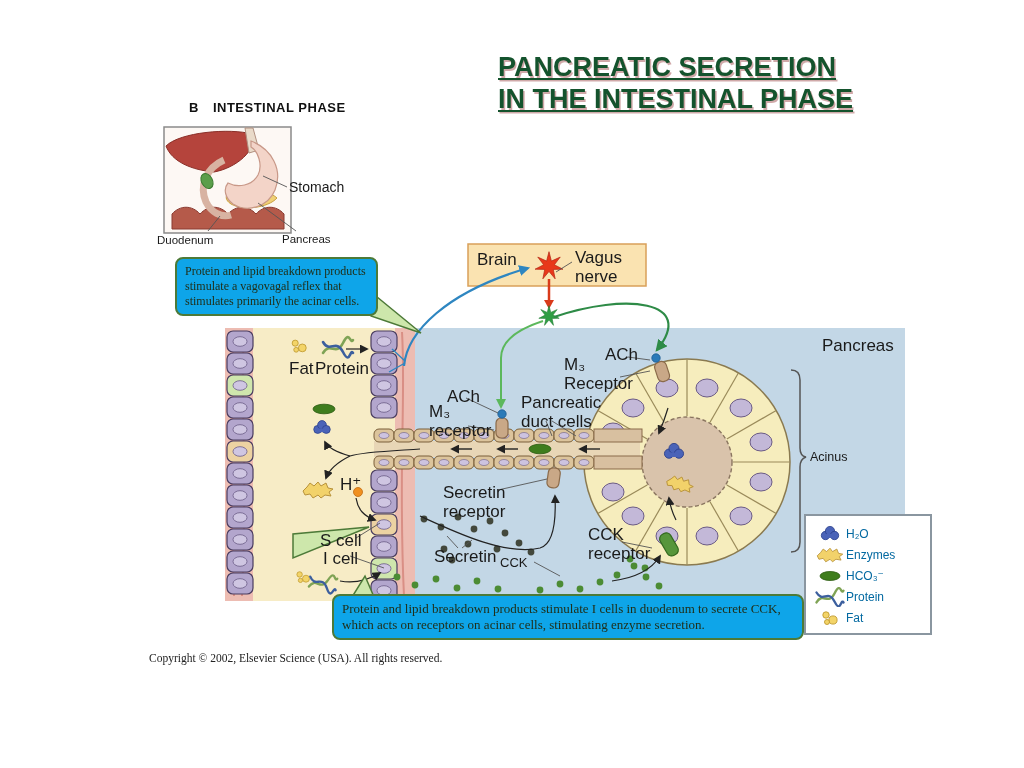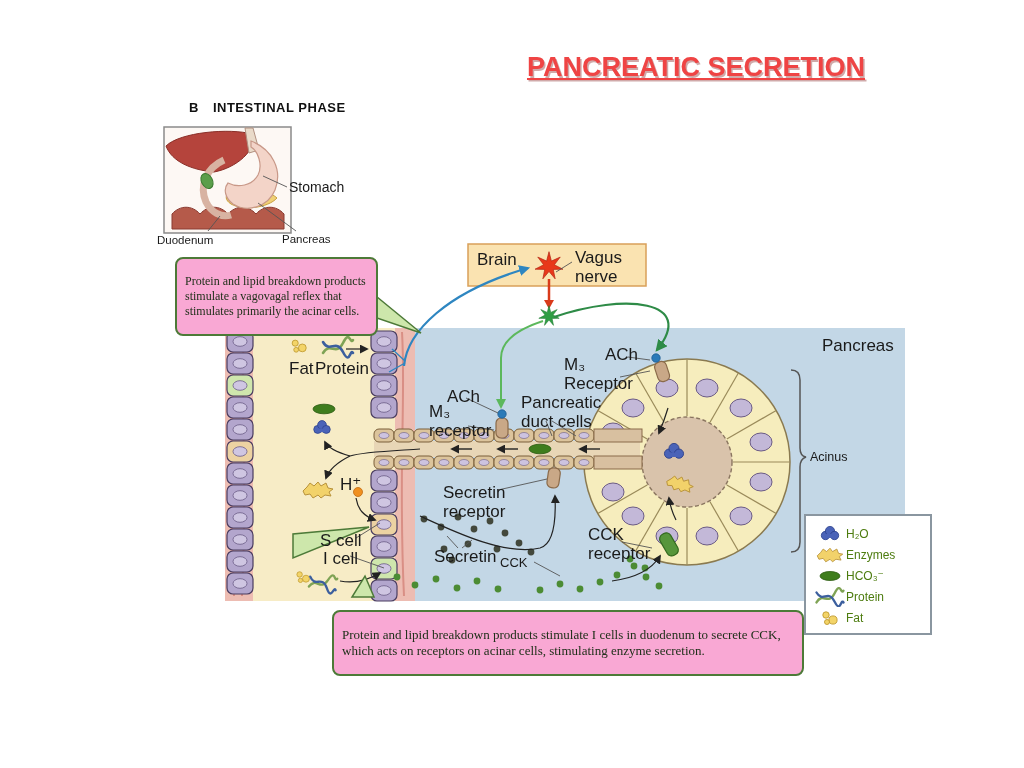--- a/index.html
+++ b/index.html
@@ -2,32 +2,32 @@
 <html><head>
 <meta charset="utf-8">
 <style>
   html,body{margin:0;padding:0;background:#fff;}
   #slide{position:relative;width:1024px;height:768px;background:#ffffff;overflow:hidden;
          font-family:"Liberation Sans","DejaVu Sans",sans-serif;}
   #art{position:absolute;left:0;top:0;width:1024px;height:768px;}
   .lbl{position:absolute;font-size:17px;color:#1a1a1a;line-height:1.12;white-space:nowrap;}
   .wrap{white-space:normal;}
   .ser{font-family:"Liberation Serif","DejaVu Serif",serif;}
-  .callout{position:absolute;background:#f9a8d4;border:2px solid #4d7a38;border-radius:8px;
-           padding:15px 8px;font-family:"Liberation Serif","DejaVu Serif",serif;
+  .callout{position:absolute;background:#0ea5e9;border:2px solid #4d7a38;border-radius:8px;
+           padding:5px 8px;font-family:"Liberation Serif","DejaVu Serif",serif;
            color:#20301a;white-space:normal;}
-  #title{position:absolute;left:498px;top:52px;width:396px;text-align:center;
-         color:#ef4444;font-weight:bold;font-size:27px;line-height:1.18;
+  #title{position:absolute;left:498px;top:52px;width:396px;text-align:left;
+         color:#14532d;font-weight:bold;font-size:27px;line-height:1.18;
          text-shadow:1.5px 1.5px 0 rgba(120,10,10,0.35);}
   #title .tline{text-decoration:underline;}
   #legend{position:absolute;left:804px;top:514px;width:110px;background:#fff;
           border:2px solid #8a96a0;padding:7px 6px 5px 8px;}
   .lrow{display:flex;align-items:center;height:21px;}
   .lrow svg{flex:0 0 32px;height:20px;}
-  .lrow span{font-size:12px;color:#4d7c0f;}
+  .lrow span{font-size:12px;color:#0369a1;}
   #panel-hdr{position:absolute;left:152px;top:100px;font-weight:bold;font-size:13px;color:#111;
              letter-spacing:0.5px;margin-left:37px;}
   #panel-hdr b{margin-right:14px;}
 </style>
 </head>
 <body>
 
 <div id="slide">
 
 <svg id="art" viewBox="0 0 1024 768">
@@ -298,30 +298,31 @@
   </g>
   <path d="M 791 370 Q 800 370 800 380 L 800 448 Q 800 456 806 457 Q 800 459 800 467 L 800 542 Q 800 552 791 552" fill="none" stroke="#555" stroke-width="1.5"></path>
 
   <polygon points="371,292 371,316 421,333" fill="#cde7ab" stroke="#4d7a38" stroke-width="1.5"></polygon>
   <polygon points="293,534 293,558 369,527" fill="#cde7ab" stroke="#4d7a38" stroke-width="1.5"></polygon>
   <polygon points="352,597 374,597 365,576" fill="#cde7ab" stroke="#4d7a38" stroke-width="1.5"></polygon>
 </svg>
 
 <div id="title">
   <div class="tline">PANCREATIC SECRETION</div>
+  <div class="tline">IN THE INTESTINAL PHASE</div>
 </div>
 
 <div id="panel-hdr"><b>B</b><span>INTESTINAL PHASE</span></div>
 
 <div class="lbl" style="left:289px;top:180px;font-size:14px">Stomach</div>
 <div class="lbl" style="left:157px;top:234px;font-size:11.5px">Duodenum</div>
 <div class="lbl" style="left:282px;top:233px;font-size:11.5px">Pancreas</div>
 
 <div class="callout" style="left:175px;top:257px;width:183px;font-size:12px">Protein and lipid breakdown products stimulate a vagovagal reflex that stimulates primarily the acinar cells.</div>
-<div class="callout" style="left:332px;top:610px;width:452px;font-size:13px">Protein and lipid breakdown products stimulate I cells in duodenum to secrete CCK, which acts on receptors on acinar cells, stimulating enzyme secretion.</div>
+<div class="callout" style="left:332px;top:594px;width:452px;font-size:13px">Protein and lipid breakdown products stimulate I cells in duodenum to secrete CCK, which acts on receptors on acinar cells, stimulating enzyme secretion.</div>
 
 <div class="lbl" style="left:477px;top:250px">Brain</div>
 <div class="lbl wrap" style="left:575px;top:248px;width:46px">Vagus nerve</div>
 
 <div class="lbl" style="left:289px;top:359px">Fat</div>
 <div class="lbl" style="left:315px;top:359px">Protein</div>
 <div class="lbl" style="left:447px;top:387px">ACh</div>
 <div class="lbl wrap" style="left:429px;top:402px;width:56px">M₃ receptor</div>
 <div class="lbl wrap" style="left:521px;top:393px;width:76px">Pancreatic duct cells</div>
 <div class="lbl" style="left:605px;top:345px">ACh</div>
@@ -374,14 +375,15 @@
           <g fill="#f3d468" stroke="#c09a30" stroke-width="0.9">
             <circle cx="12" cy="7" r="3.2"></circle>
             <circle cx="19" cy="12" r="4.1"></circle>
             <circle cx="13" cy="14" r="2.5"></circle>
           </g>
         </svg>
     <span>Fat</span>
   </div>
 </div>
 
+<div class="lbl ser" style="left:149px;top:652px;font-size:11.5px;color:#222">Copyright © 2002, Elsevier Science (USA).  All rights reserved.</div>
 
 </div>
 
 </body></html>

